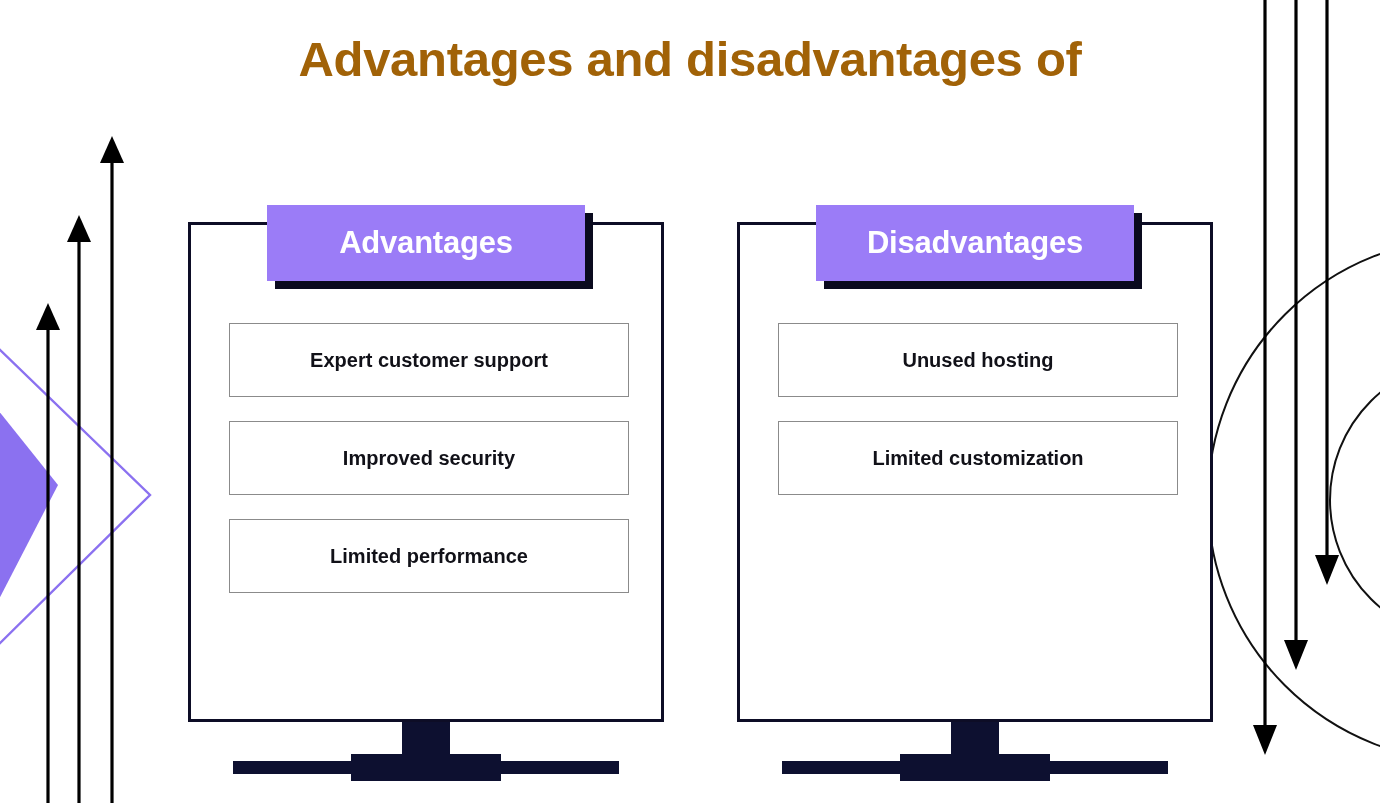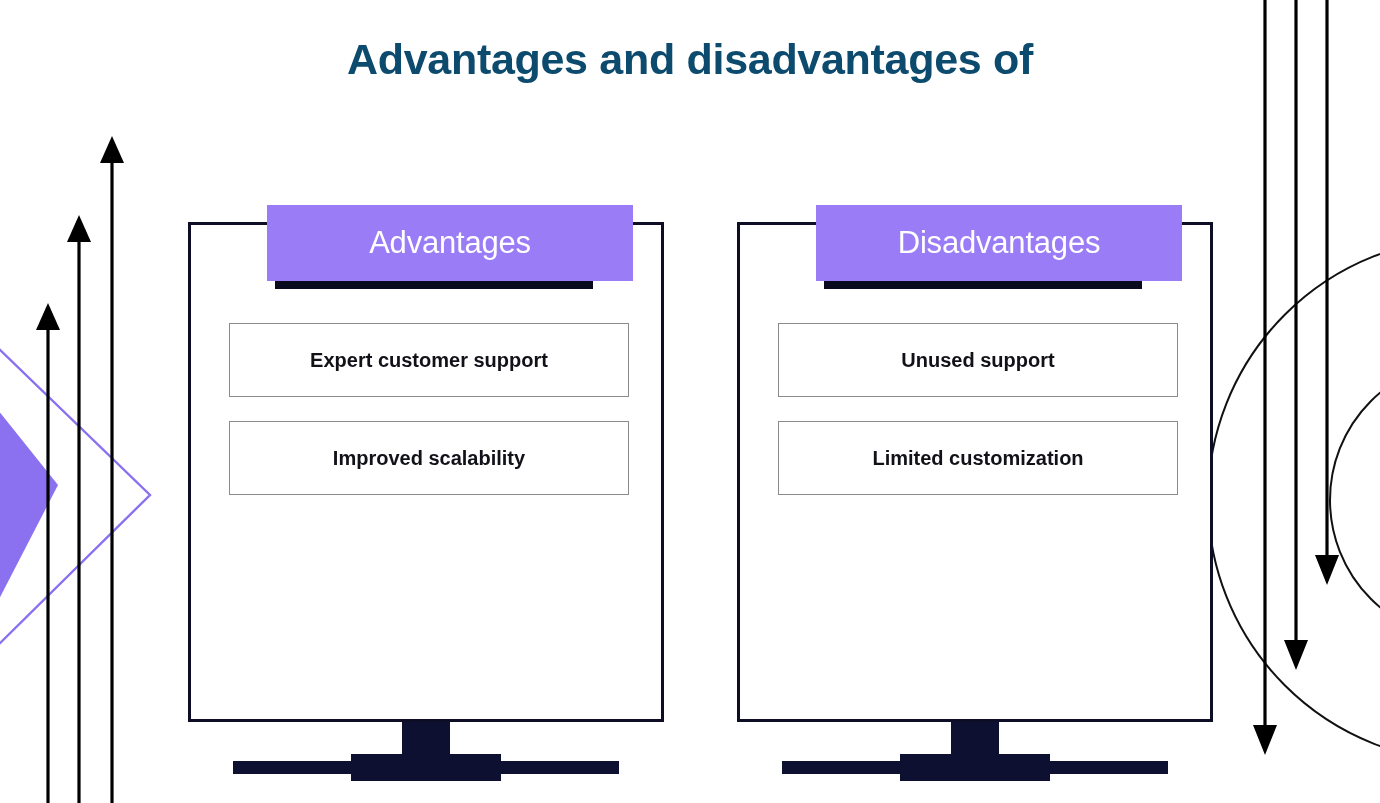--- a/index.html
+++ b/index.html
@@ -30,24 +30,24 @@
     pointer-events: none;
   }
 
   
   .title {
     position: absolute;
     left: 240px;
     top: 30px;
     width: 900px;
     text-align: center;
-    font-size: 43px;
+    font-size: 49px;
     line-height: 58px;
     font-weight: bold;
-    color: #0c4a6e;
+    color: #a16207;
     letter-spacing: -0.3px;
   }
   .title .line { display: block; }
 
   
   .monitor {
     position: absolute;
     top: 222px;
   }
   .monitor.left  { left: 188px; }
@@ -75,29 +75,29 @@
     left: 8px;
     top: 8px;
     width: 318px;
     height: 76px;
     background: #0a0a1e;
   }
   .badge {
     position: absolute;
     left: 0;
     top: 0;
-    width: 366px;
+    width: 318px;
     height: 76px;
     background: #9b7cf7;
     display: flex;
     align-items: center;
     justify-content: center;
     color: #ffffff;
     font-size: 31px;
-    font-weight: normal;
+    font-weight: bold;
     letter-spacing: -0.2px;
   }
 
   .items {
     position: absolute;
     left: 38px;
     top: 98px;
     width: 400px;
   }
   .item {
@@ -201,41 +201,42 @@
   <div class="monitor left">
     <div class="screen">
 
       <div class="badge-wrap">
         <div class="badge-shadow"></div>
         <div class="badge">Advantages</div>
       </div>
 
       <div class="items">
         <div class="item">Expert customer support</div>
-        <div class="item">Improved scalability</div>
+        <div class="item">Improved security</div>
+        <div class="item">Limited performance</div>
       </div>
     </div>
 
     <div class="stand">
       <div class="neck"></div>
       <div class="bar"></div>
       <div class="foot"></div>
     </div>
   </div>
 
   <div class="monitor right">
     <div class="screen">
 
       <div class="badge-wrap">
         <div class="badge-shadow"></div>
         <div class="badge">Disadvantages</div>
       </div>
 
       <div class="items">
-        <div class="item">Unused support</div>
+        <div class="item">Unused hosting</div>
         <div class="item">Limited customization</div>
       </div>
     </div>
 
     <div class="stand">
       <div class="neck"></div>
       <div class="bar"></div>
       <div class="foot"></div>
     </div>
   </div>

